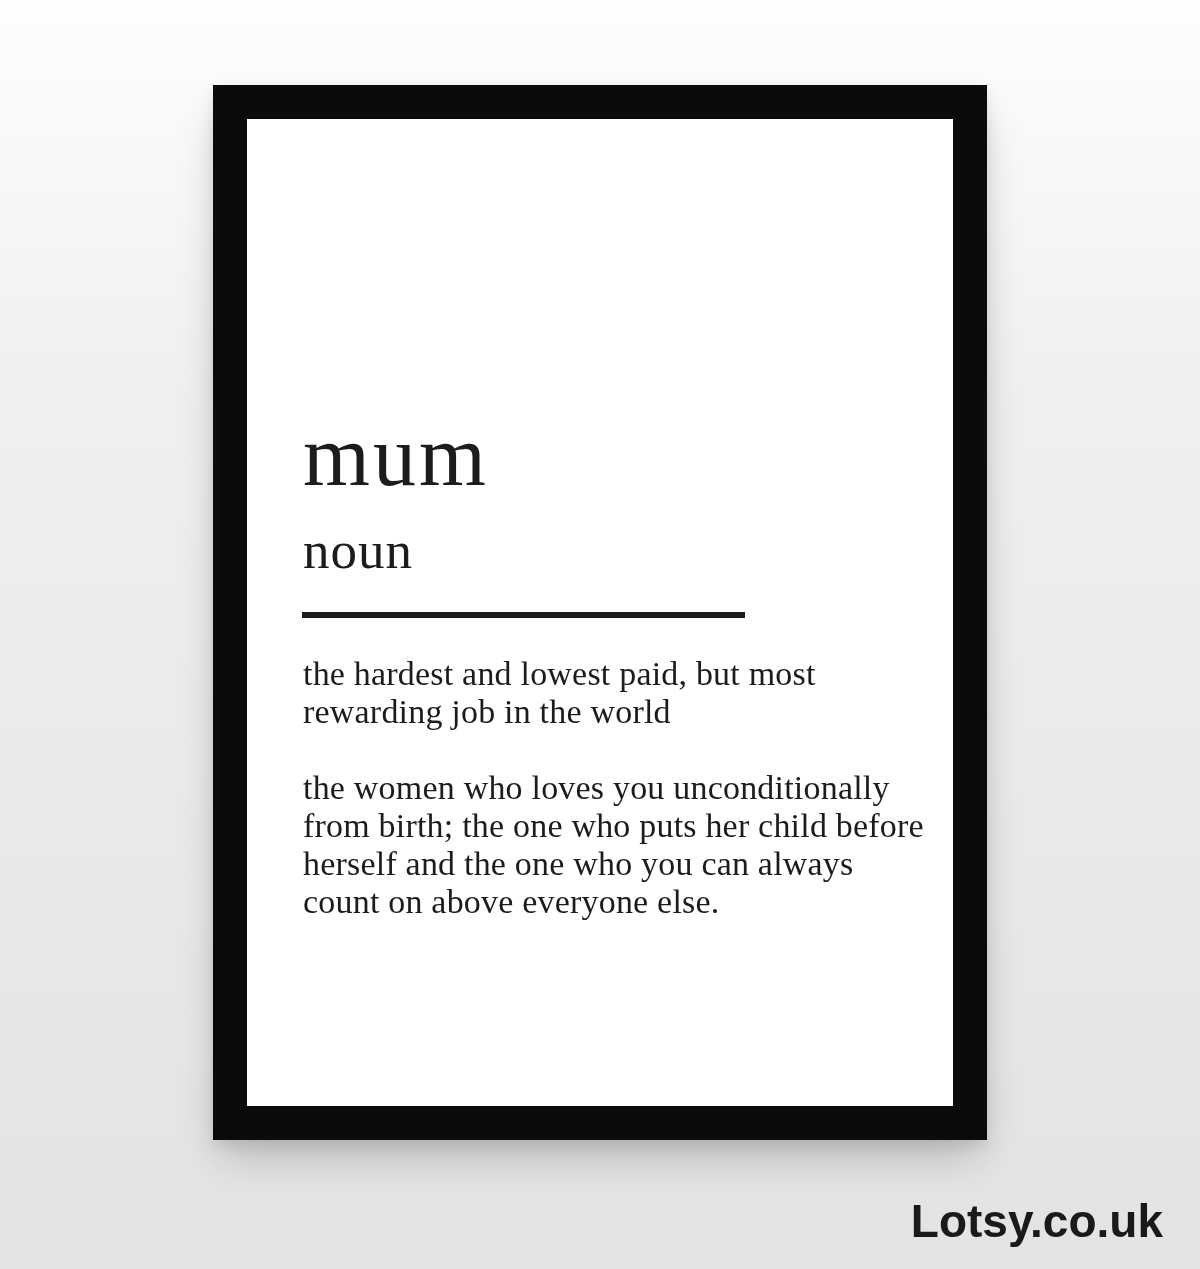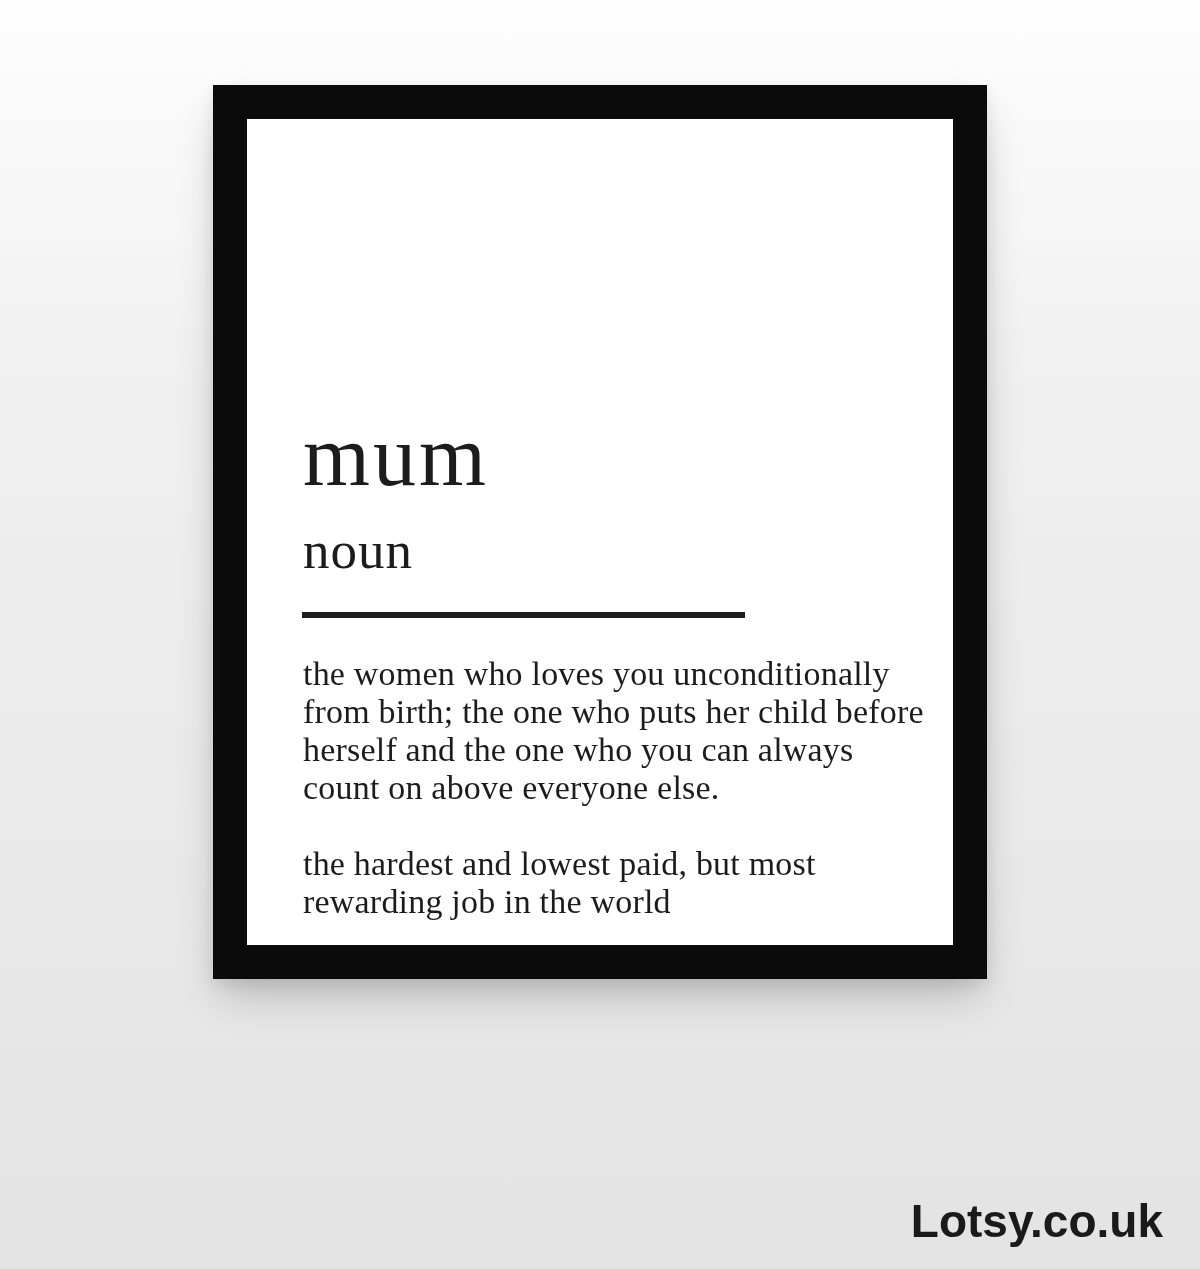--- a/index.html
+++ b/index.html
@@ -17,21 +17,21 @@
       var(--bg-top, #fefefe) 0%,
       var(--bg-mid, #f0f0f0) 30%,
       var(--bg-bottom, #e3e3e3) 100%);
     font-family: "Liberation Serif", serif;
   }
   .frame {
     position: absolute;
     left: 213px;
     top: 85px;
     width: 774px;
-    height: 894px;
+    height: 1055px;
     box-sizing: border-box;
     border: 34px solid var(--frame-color, #0b0b0b);
     background: var(--paper-color, #ffffff);
     box-shadow: 0 22px 40px -6px rgba(0,0,0,0.20), 0 6px 14px rgba(0,0,0,0.08);
   }
   .paper {
     position: relative;
     width: 100%;
     height: 100%;
     background: var(--paper-color, #ffffff);
@@ -98,22 +98,22 @@
   <div class="frame">
     <div class="paper">
 
       <h1 class="poster-title">mum</h1>
 
       <div class="poster-pos">noun</div>
 
       <div class="divider"></div>
 
       <div class="definitions">
+        <p>the hardest and lowest paid, but most rewarding job in the world</p>
         <p>the women who loves you unconditionally from birth; the one who puts her child before herself and the one who you can always count on above everyone else.</p>
-        <p>the hardest and lowest paid, but most rewarding job in the world</p>
       </div>
 
     </div>
   </div>
 
   <div class="watermark">Lotsy.co.uk</div>
 
 </div>
 
 </body></html>

